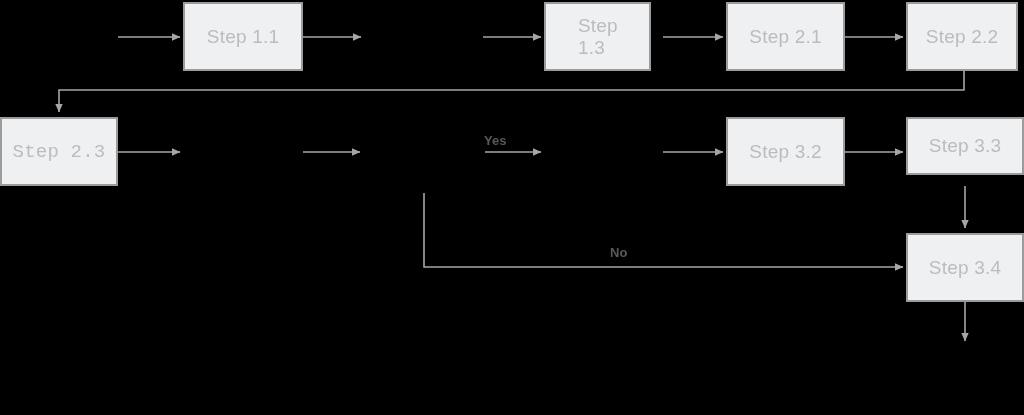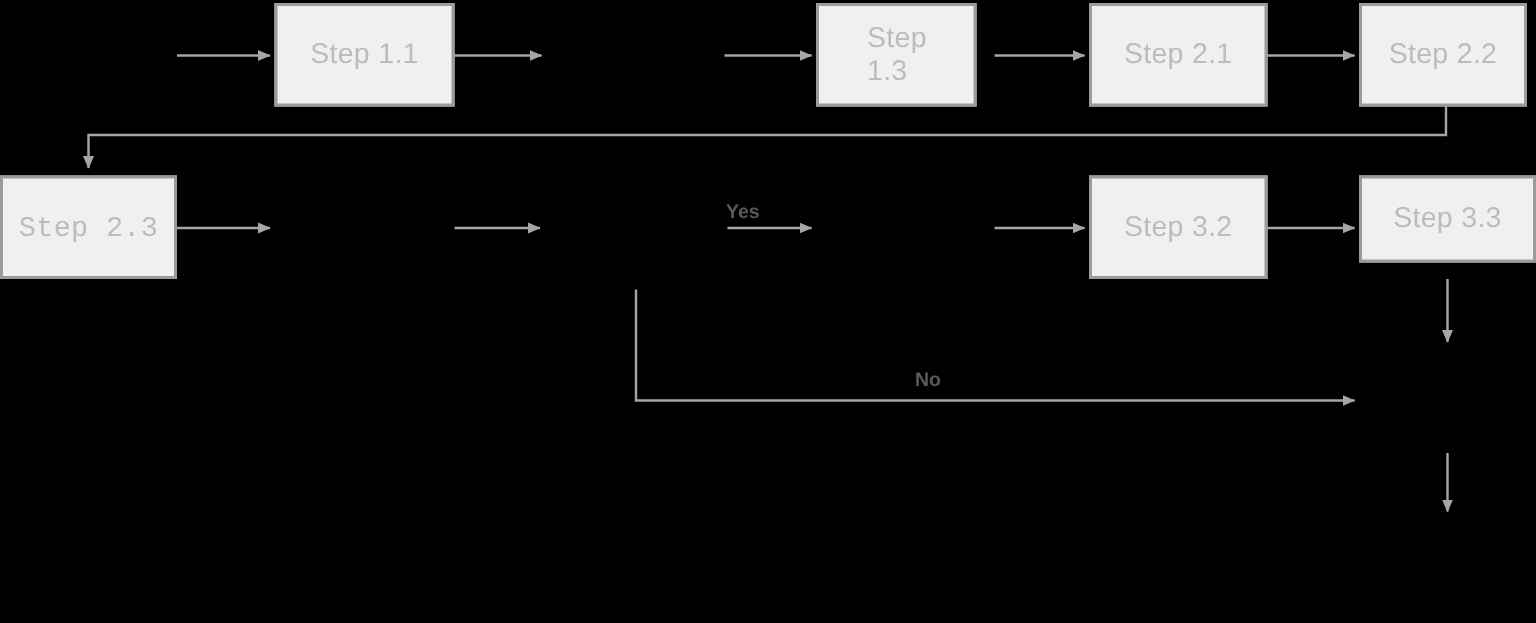--- a/index.html
+++ b/index.html
@@ -98,20 +98,23 @@
 
 
   <div class="node" style="left:726px;top:117px;width:119px;height:69px;">
     <span>Step 3.2</span>
   </div>
 
   <div class="node" style="left:906px;top:117px;width:118px;height:58px;">
     <span>Step 3.3</span>
   </div>
 
+  <div class="node" style="left:906px;top:233px;width:118px;height:69px;">
+    <span>Step 3.4</span>
+  </div>
 
 
   <div class="edge-label" style="left:484px;top:133px;">
     <span>Yes</span>
   </div>
 
   <div class="edge-label" style="left:610px;top:245px;">
     <span>No</span>
   </div>
 

